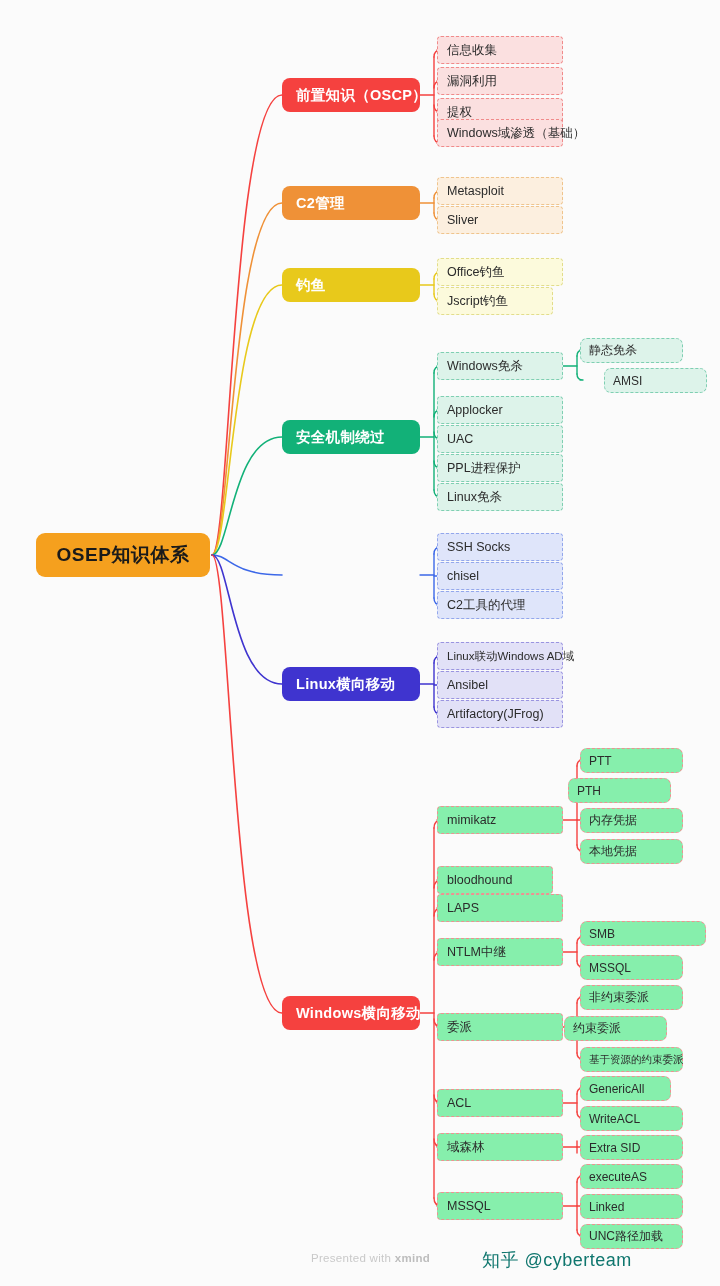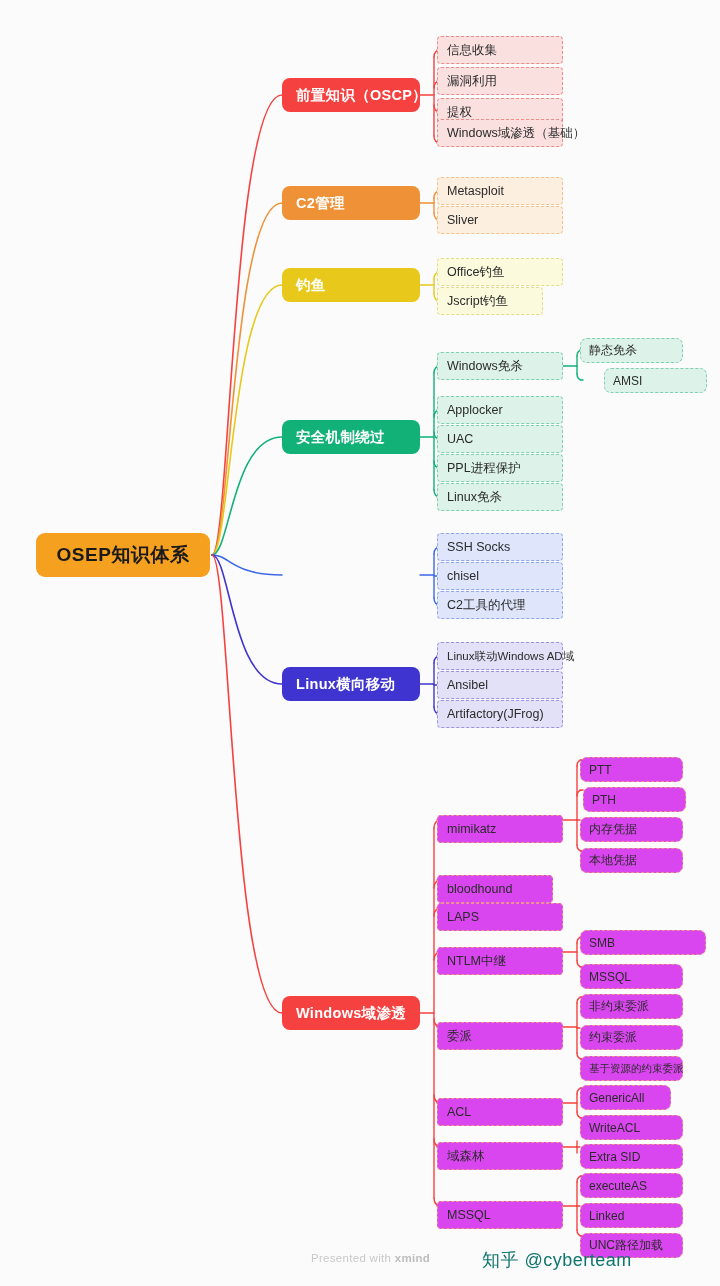--- a/index.html
+++ b/index.html
@@ -61,21 +61,21 @@
   .t-green { background:#12B178; }
   .t-blue  { background:#3C68E8; }
   .t-indigo{ background:#3F34CF; }
 
   .b-red   { background:#FBE0E0; border-color:#F08A8A; }
   .b-orange{ background:#FCEFDF; border-color:#EFC48D; }
   .b-yellow{ background:#FCFADC; border-color:#E2DD8B; }
   .b-green { background:#DDF3EA; border-color:#7FCFB2; }
   .b-blue  { background:#DFE5FA; border-color:#93A7EC; }
   .b-indigo{ background:#E2E1F7; border-color:#9A94E0; }
-  .b-pink  { background:#d946ef; border-color:#ED9292;margin-top:9px; }
+  .b-pink  { background:#86efac; border-color:#ED9292; }
 
   .footer-xmind{
     position:absolute;left:311px;top:1252px;
     font-size:11.5px;color:#c9c9c9;letter-spacing:.3px;
   }
   .footer-xmind b{color:#bdbdbd;}
   .watermark{
     position:absolute;left:482px;top:1248px;
     font-size:18px;color:#0f766e;letter-spacing:.5px;
   }
@@ -196,21 +196,21 @@
   <div class="node l2 b-orange" style="left:437px;top:206px;width:126px;">
     <span>Sliver</span>
   </div>
 
   <div class="node l1 t-yellow" style="left:282px;top:268px;width:138px;">
     <span>钓鱼</span>
   </div>
   <div class="node l2 b-yellow" style="left:437px;top:258px;width:126px;">
     <span>Office钓鱼</span>
   </div>
-  <div class="node l2 b-yellow" style="left:437px;top:287px;width:106px;">
+  <div class="node l2 b-yellow" style="left:437px;top:287px;width:116px;">
     <span>Jscript钓鱼</span>
   </div>
 
   <div class="node l1 t-green" style="left:282px;top:420px;width:138px;">
     <span>安全机制绕过</span>
   </div>
   <div class="node l2 b-green" style="left:437px;top:352px;width:126px;">
     <span>Windows免杀</span>
   </div>
   <div class="node l3 b-green" style="left:580px;top:338px;width:103px;">
@@ -249,30 +249,30 @@
     <span style="font-size:11.5px;">Linux联动Windows AD域</span>
   </div>
   <div class="node l2 b-indigo" style="left:437px;top:671px;width:126px;">
     <span>Ansibel</span>
   </div>
   <div class="node l2 b-indigo" style="left:437px;top:700px;width:126px;">
     <span>Artifactory(JFrog)</span>
   </div>
 
   <div class="node l1 t-red" style="left:282px;top:996px;width:138px;">
-    <span>Windows域渗透</span>
+    <span>Windows横向移动</span>
   </div>
 
   <div class="node l2 b-pink" style="left:437px;top:806px;width:126px;">
     <span>mimikatz</span>
   </div>
   <div class="node l3 b-pink" style="left:580px;top:748px;width:103px;">
     <span>PTT</span>
   </div>
-  <div class="node l3 b-pink" style="left:583px;top:778px;width:103px;">
+  <div class="node l3 b-pink" style="left:568px;top:778px;width:103px;">
     <span>PTH</span>
   </div>
   <div class="node l3 b-pink" style="left:580px;top:808px;width:103px;">
     <span>内存凭据</span>
   </div>
   <div class="node l3 b-pink" style="left:580px;top:839px;width:103px;">
     <span>本地凭据</span>
   </div>
 
   <div class="node l2 b-pink" style="left:437px;top:866px;width:116px;">
@@ -291,21 +291,21 @@
   <div class="node l3 b-pink" style="left:580px;top:955px;width:103px;">
     <span>MSSQL</span>
   </div>
 
   <div class="node l2 b-pink" style="left:437px;top:1013px;width:126px;">
     <span>委派</span>
   </div>
   <div class="node l3 b-pink" style="left:580px;top:985px;width:103px;">
     <span>非约束委派</span>
   </div>
-  <div class="node l3 b-pink" style="left:580px;top:1016px;width:103px;text-align:right;">
+  <div class="node l3 b-pink" style="left:564px;top:1016px;width:103px;text-align:right;">
     <span>约束委派</span>
   </div>
   <div class="node l3 b-pink" style="left:580px;top:1047px;width:103px;">
     <span style="font-size:10.5px;">基于资源的约束委派</span>
   </div>
 
   <div class="node l2 b-pink" style="left:437px;top:1089px;width:126px;">
     <span>ACL</span>
   </div>
   <div class="node l3 b-pink" style="left:580px;top:1076px;width:91px;border-radius:7px;">

